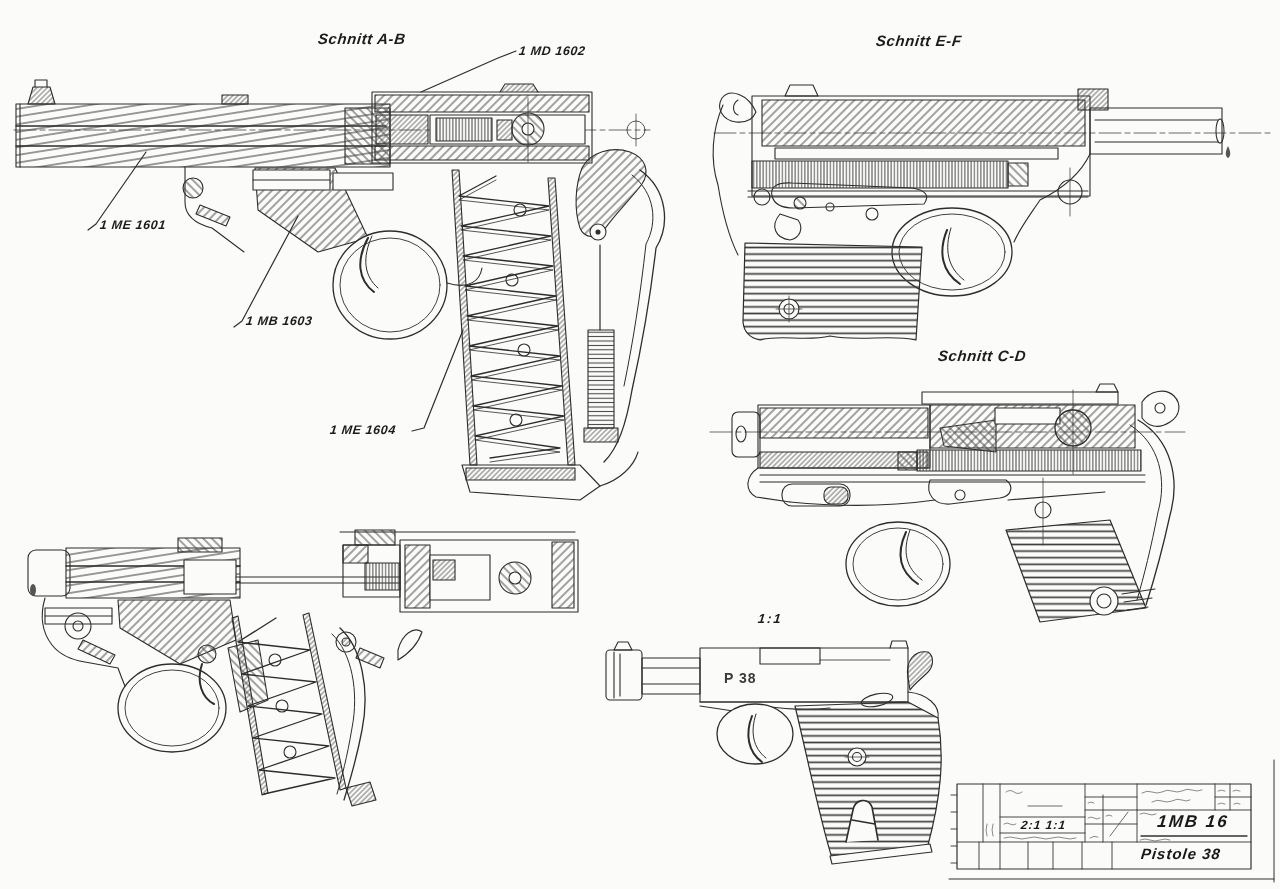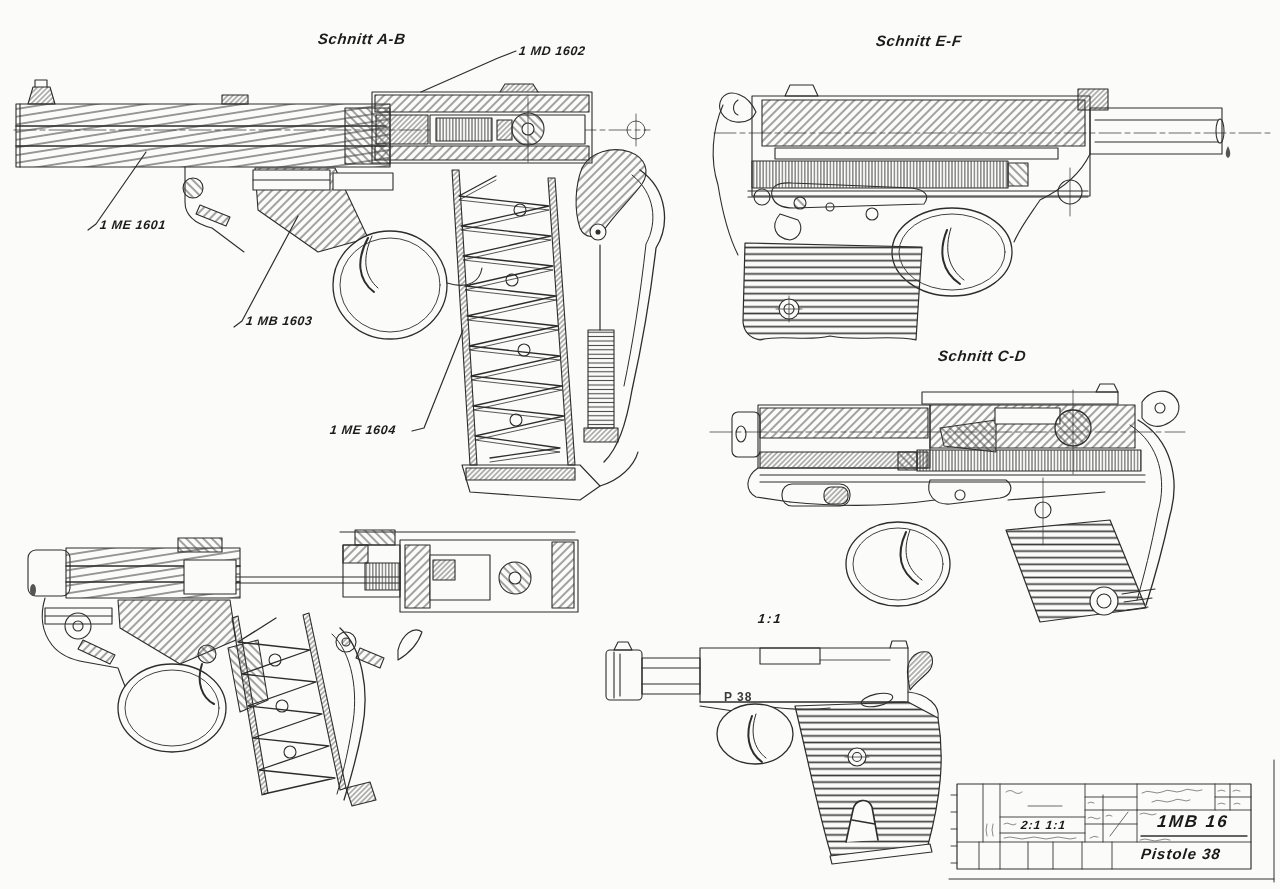--- a/index.html
+++ b/index.html
@@ -8,21 +8,21 @@
     background:#fbfbf9;font-family:"Liberation Sans",sans-serif;
   }
   #art{position:absolute;left:0;top:0;}
   .lbl{
     position:absolute;font-style:italic;font-weight:bold;color:#1c1c1c;
     white-space:nowrap;transform:skewX(-6deg);letter-spacing:.6px;
   }
   .section-lbl{font-size:15px;}
   .part-lbl{font-size:12.5px;}
   .scale-lbl{font-size:13px;letter-spacing:2px;}
-  .stamp-lbl{font-size:12px;font-style:normal;color:#3a3a3a;letter-spacing:1px;transform:none;margin-top:20px;}
+  .stamp-lbl{font-size:14px;font-style:normal;color:#3a3a3a;letter-spacing:1px;transform:none;}
   .tb-text{
     position:absolute;font-style:italic;font-weight:bold;color:#191919;
     text-align:center;transform:skewX(-6deg);
   }
   .tb-scale{left:1002px;top:818px;width:83px;font-size:12px;letter-spacing:1px;}
   .tb-number{left:1137px;top:812px;width:112px;font-size:17px;letter-spacing:2px;}
   .tb-title{left:1112px;top:845px;width:138px;font-size:15px;letter-spacing:1px;}
 </style>
 </head>
 <body>

